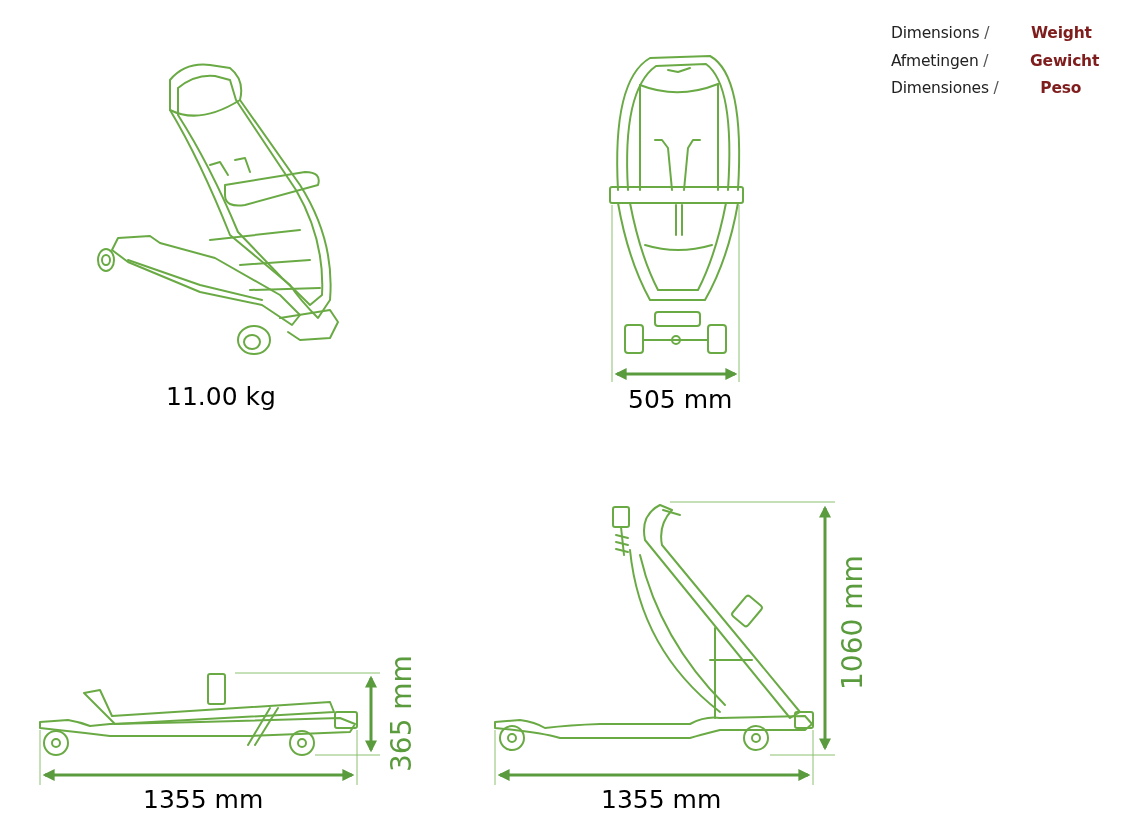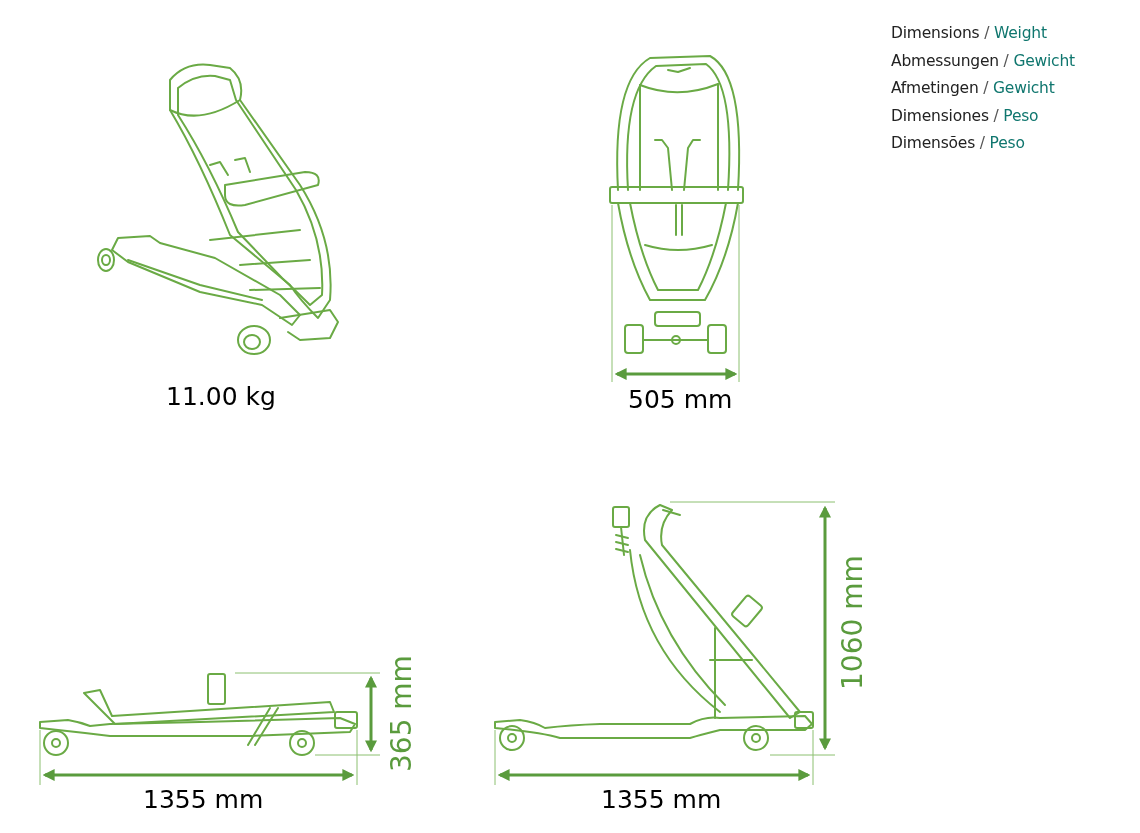--- a/index.html
+++ b/index.html
@@ -1,33 +1,31 @@
 <!DOCTYPE html>
 <html><head>
 <meta charset="utf-8">
 <style>
   html,body{margin:0;padding:0;background:#fff;}
   body{width:1140px;height:833px;position:relative;overflow:hidden;font-family:"DejaVu Sans","Liberation Sans",sans-serif;}
   .legend{position:absolute;left:891px;top:20px;font-size:15.5px;color:#222;line-height:27.5px;letter-spacing:-0.2px;}
   .legend .row{white-space:nowrap;}
   .legend .sep{color:#555;}
-  .legend .alt{color:#0f766e;font-weight:400;}
+  .legend .alt{color:#7f1d1d;font-weight:700;margin-left:37px;}
   .label{position:absolute;color:#000000;font-size:25px;font-family:"DejaVu Sans","Liberation Sans",sans-serif;white-space:nowrap;}
   .vlabel{position:absolute;color:#5a9b3d;font-size:28px;white-space:nowrap;transform-origin:left top;transform:rotate(-90deg);}
   svg{position:absolute;left:0;top:0;}
 </style>
 </head>
 <body>
 
 <div class="legend">
   <div class="row"><span>Dimensions</span> <span class="sep">/</span> <span class="alt">Weight</span></div>
-  <div class="row"><span>Abmessungen</span> <span class="sep">/</span> <span class="alt">Gewicht</span></div>
   <div class="row"><span>Afmetingen</span> <span class="sep">/</span> <span class="alt">Gewicht</span></div>
   <div class="row"><span>Dimensiones</span> <span class="sep">/</span> <span class="alt">Peso</span></div>
-  <div class="row"><span>Dimensões</span> <span class="sep">/</span> <span class="alt">Peso</span></div>
 </div>
 
 <svg width="1140" height="833" viewBox="0 0 1140 833">
   <defs>
     <marker id="ah" viewBox="0 0 10 10" refX="8" refY="5" markerWidth="4" markerHeight="4" orient="auto-start-reverse">
       <path d="M0,0 L10,5 L0,10 z" fill="#5a9b3d"></path>
     </marker>
   </defs>
 
   <g fill="none" stroke="#6aaa45" stroke-width="2" stroke-linejoin="round" stroke-linecap="round">

